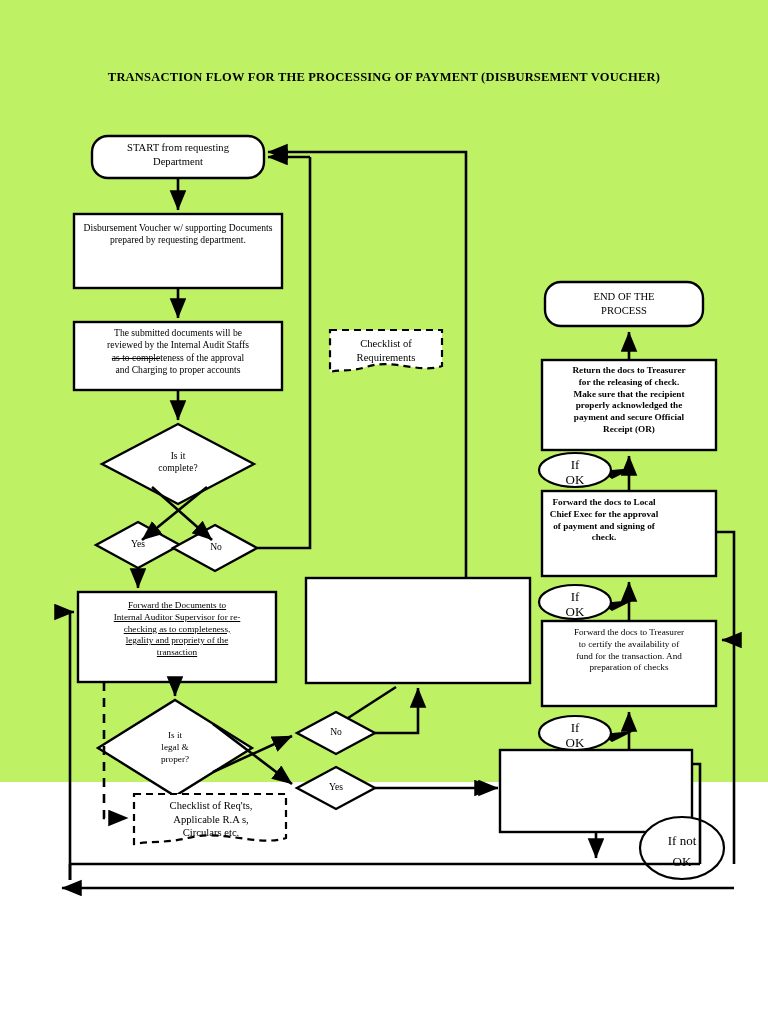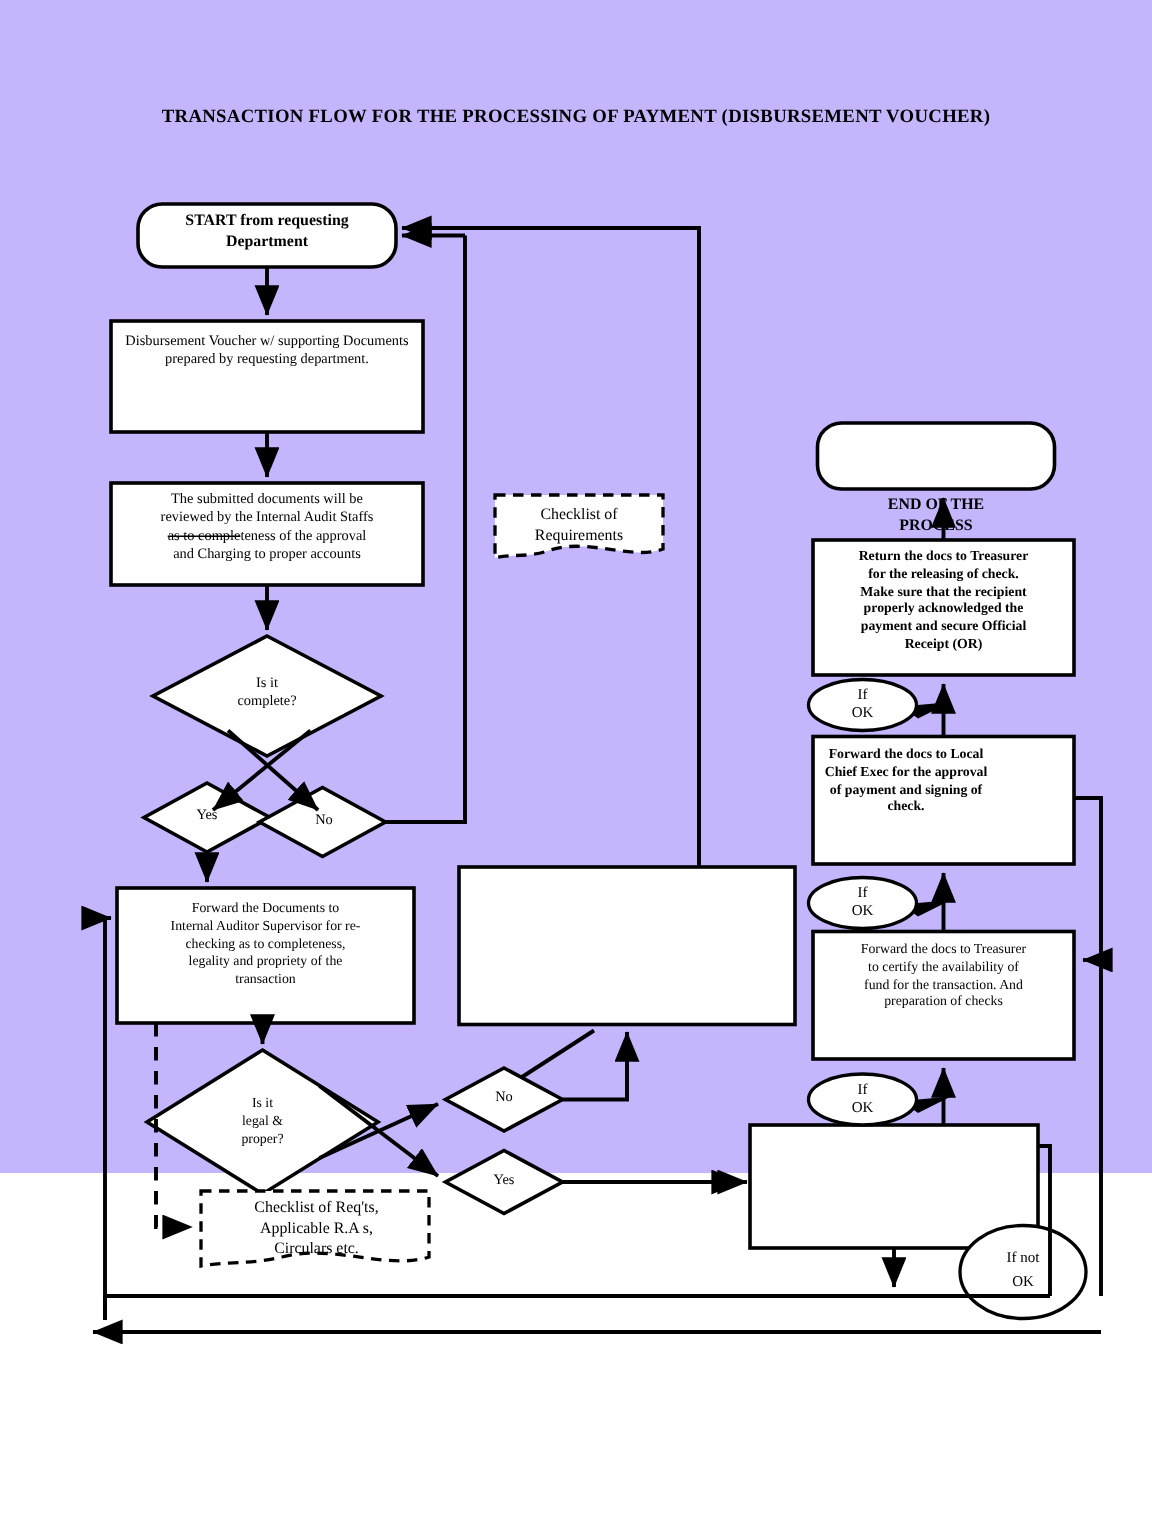--- a/index.html
+++ b/index.html
@@ -12,21 +12,21 @@
     height: 1024px;
     font-family: "Liberation Serif", "DejaVu Serif", serif;
     color: #000000;
     position: relative;
     overflow: hidden;
   }
   #page {
     position: relative;
     width: 768px;
     height: 782px;
-    background: #c4b5fd;
+    background: #bef264;
   }
   svg#chart {
     position: absolute;
     left: 0; top: 0;
     width: 768px;
     height: 1024px;
   }
   .shape-stroke {
     fill: #ffffff;
     stroke: #000000;
@@ -67,25 +67,25 @@
     left: 96px;
     top: 68px;
     width: 576px;
     text-align: center;
     font-weight: bold;
     font-size: 12.5px;
     letter-spacing: 0.2px;
     line-height: 1.45;
     font-family: "Liberation Serif", "DejaVu Serif", serif;
   }
-  .bold { font-weight: bold; }
+  .bold { font-weight: normal; }
   .strike { text-decoration: line-through; }
   .f9  { font-size: 9.2px; }
   .f95 { font-size: 9.6px; }
-  .f10 { font-size: 10px; }
+  .f10 { font-size: 13px; }
   .f105{ font-size: 10.6px; }
 </style>
 </head>
 <body>
 
 <div id="page">
 
   <div class="title">TRANSACTION FLOW FOR THE PROCESSING OF PAYMENT (DISBURSEMENT VOUCHER)</div>
 
   <svg id="chart" viewBox="0 0 768 1024">
@@ -222,21 +222,21 @@
   </div>
 
   <div class="txt f95" style="left:118px; top:538px; width:40px;">Yes</div>
   <div class="txt f95" style="left:196px; top:541px; width:40px;">No</div>
 
   <div class="txt f105" style="left:332px; top:337px; width:108px;">
     <span>Checklist of</span><br>
     <span>Requirements</span>
   </div>
 
-  <div class="txt f9" style="left:82px; top:600px; width:190px;">
+  <div class="txt f9" style="left:82px; top:600px; width:190px;text-decoration:underline;">
     <span>Forward the Documents to</span><br>
     <span>Internal Auditor Supervisor for re-</span><br>
     <span>checking as to completeness,</span><br>
     <span>legality and propriety of the</span><br>
     <span>transaction</span>
   </div>
 
 
   <div class="txt f9" style="left:140px; top:730px; width:70px;">
     <span>Is it</span><br>
@@ -246,21 +246,21 @@
 
   <div class="txt f95" style="left:316px; top:726px; width:40px;">No</div>
   <div class="txt f95" style="left:316px; top:781px; width:40px;">Yes</div>
 
   <div class="txt f105" style="left:138px; top:799px; width:146px;">
     <span>Checklist of Req'ts,</span><br>
     <span>Applicable R.A s,</span><br>
     <span>Circulars etc.</span>
   </div>
 
-  <div class="txt bold f105" style="left:549px; top:290px; width:150px;margin-top:40px;">
+  <div class="txt bold f105" style="left:549px; top:290px; width:150px;">
     <span>END OF THE</span><br>
     <span>PROCESS</span>
   </div>
 
   <div class="txt f9" style="left:546px; top:365px; width:166px;font-weight:bold;">
     <span>Return the docs to Treasurer</span><br>
     <span>for the releasing of check.</span><br>
     <span>Make sure that the recipient</span><br>
     <span>properly acknowledged the</span><br>
     <span>payment and secure Official</span><br>

